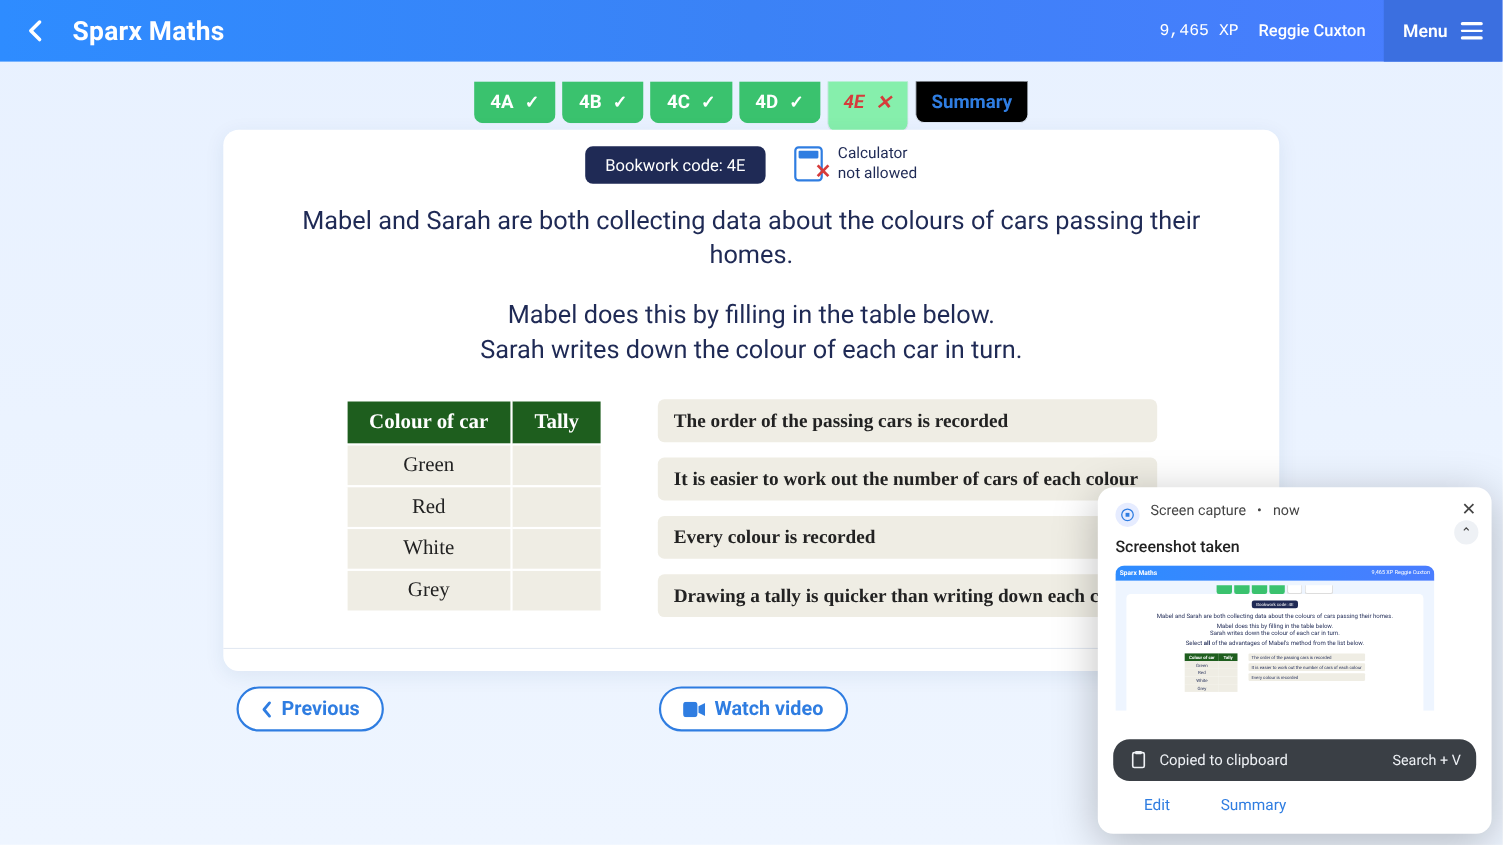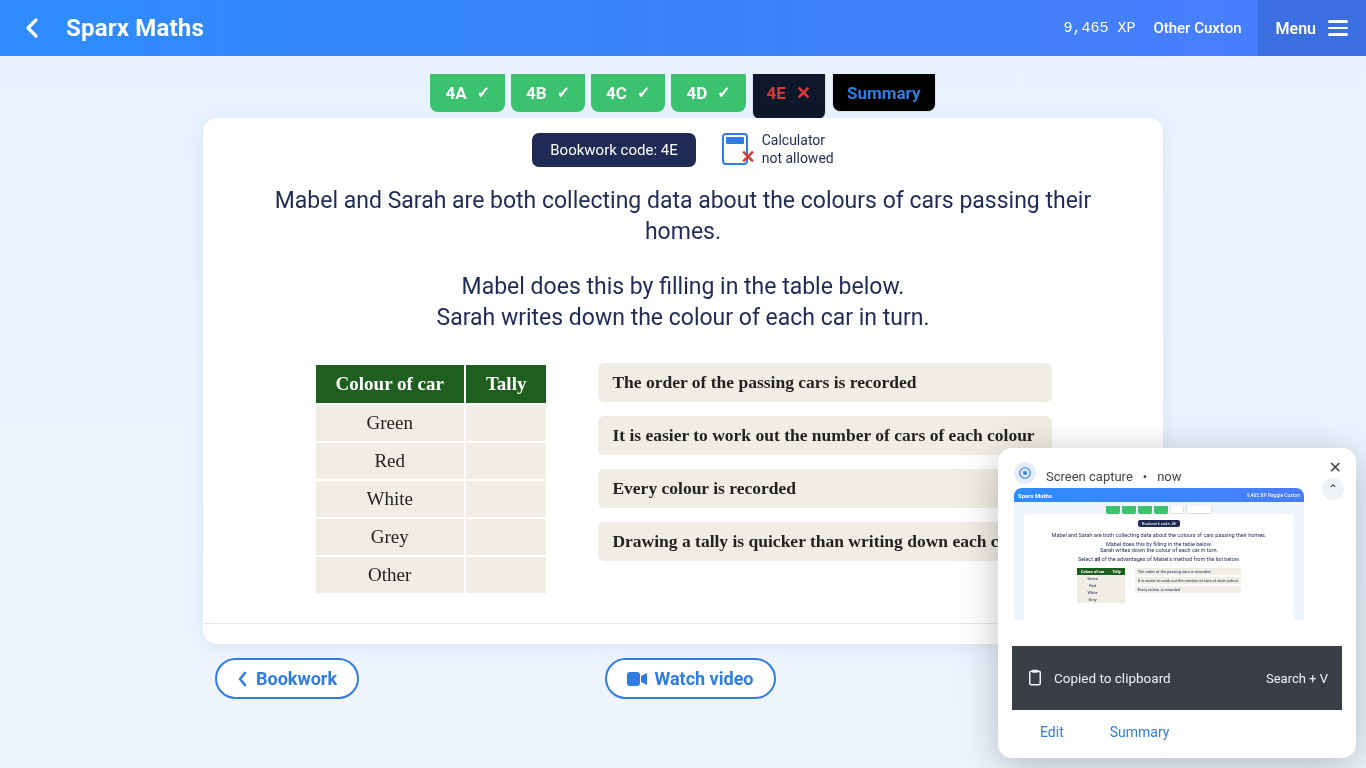--- a/index.html
+++ b/index.html
@@ -56,21 +56,21 @@
     height: 38px;
     padding: 0 14px;
     border-radius: 0 0 8px 8px;
     display: flex; align-items: center; gap: 10px;
     font-weight: 700; font-size: 17px;
     cursor: pointer;
     border: 1px solid transparent;
     border-top: none;
   }
   .tab.done { background: #3ac26e; color: #fff; }
-  .tab.current { background: #0f172a; color: #d63b3b; border:1px solid #dbe4f0; border-top:none; padding-bottom:8px; height:46px;}
+  .tab.current { background: #86efac; color: #d63b3b; border:1px solid #dbe4f0; border-top:none; padding-bottom:8px; height:46px;font-style:italic;}
   .tab.current .x { color:#d63b3b; font-weight:700; font-size:18px;}
   .tab.summary { background: #000000; color: #2f7de1; border:1px solid #dbe4f0; border-top:none;}
   .check { font-size:16px; }
 
   
   .card {
     width: 960px;
     margin: 10px auto 0;
     background: #fff;
     border-radius: 14px;
@@ -138,21 +138,21 @@
 
   
   .toast {
     position:absolute; right:10px; bottom:10px;
     width:358px; background:#fff; border-radius:14px;
     box-shadow:0 8px 40px rgba(0,0,0,0.25);
     font-family: Roboto, -apple-system, sans-serif;
     overflow:hidden;
   }
   .toast-top { padding:14px 16px 10px; }
-  .toast-head { display:flex; align-items:flex-end; gap:10px; font-size:13px; color:#444;}
+  .toast-head { display:flex; align-items:flex-start; gap:10px; font-size:13px; color:#444;}
   .toast-appicon { width:22px; height:22px; border-radius:50%; background:#e6ecff; display:flex; align-items:center; justify-content:center;}
   .toast-appicon svg { width:14px; height:14px;}
   .toast-close { position:absolute; top:10px; right:14px; font-size:16px; color:#444; cursor:pointer;}
   .toast-chev { position:absolute; top:30px; right:12px; width:22px; height:22px; border-radius:50%; background:#eef1f5; display:flex;align-items:center;justify-content:center; color:#444; font-size:12px; cursor:pointer;}
   .toast-title { font-size:14.5px; font-weight:500; color:#222; margin:10px 0 8px;}
   .thumb { width:290px; height:140px; border-radius:8px; overflow:hidden; margin:4px 0 0 0;}
   .thumb-header { height:14px; background:linear-gradient(90deg,#2e8cff,#4a7dff); display:flex; align-items:center; padding:0 4px;}
   .thumb-header .l { color:#fff; font-size:6px; font-weight:700;}
   .thumb-header .r { margin-left:auto; color:#fff; font-size:5px;}
   .thumb-tabs { display:flex; justify-content:center; gap:2px; margin-top:0;}
@@ -163,40 +163,40 @@
   .thumb-card { background:#fff; border-radius:4px; height:112px; padding:4px 6px; font-size:5.5px; color:#1f2a55; text-align:center;}
   .thumb-card .bw { display:inline-block; background:#1f2a55; color:#fff; font-size:4px; padding:1px 4px; border-radius:2px; margin:2px;}
   .thumb-card .mini-row { display:flex; justify-content:center; gap:10px; margin-top:6px; align-items:flex-start;}
   .thumb-card table { border-collapse:collapse;}
   .thumb-card th { background:#1e5e1e; color:#fff; font-size:4px; padding:1px 4px;}
   .thumb-card td { background:#efede4; font-size:4px; padding:1px 4px;}
   .thumb-card .mopt { background:#efede4; font-size:4px; padding:1px 3px; margin-bottom:2px; border-radius:1px; text-align:left;}
 
   .toast-bar {
     background:#3a3f45; color:#eef1f5;
-    display:flex; align-items:center; padding:23px 14px;
-    font-size:13.5px; gap:10px; border-radius:0; margin:8px 14px 6px;
+    display:flex; align-items:center; padding:10px 14px;
+    font-size:13.5px; gap:10px; border-radius:15px; margin:8px 14px 6px;
   }
   .toast-bar .r { margin-left:auto; font-size:13px;}
   .toast-actions { display:flex; gap:24px; padding:8px 20px 18px; font-size:14px; color:#2f7de1;}
   .toast-actions span { cursor:pointer;margin-left:22px;}
 </style>
 </head>
 <body>
 
 <div class="header">
   <div class="back-btn">
     <svg width="16" height="22" viewBox="0 0 16 22" fill="none">
         <path d="M12 3 L4 11 L12 19" stroke="#fff" stroke-width="3.2" stroke-linecap="round" stroke-linejoin="round"></path>
       </svg>
   </div>
   <div class="logo">Sparx Maths</div>
   <div class="header-spacer"></div>
   <div class="xp">9,465 XP</div>
-  <div class="username">Other Cuxton</div>
+  <div class="username">Reggie Cuxton</div>
   <div class="menu-btn">
     <span>Menu</span>
     <span class="hamburger">
         <span></span>
         <span></span>
         <span></span>
       </span>
   </div>
 </div>
 
@@ -266,44 +266,40 @@
             <td class="tcol"></td>
           </tr>
       <tr>
             <td>White</td>
             <td class="tcol"></td>
           </tr>
       <tr>
             <td>Grey</td>
             <td class="tcol"></td>
           </tr>
-      <tr>
-            <td>Other</td>
-            <td class="tcol"></td>
-          </tr>
     </tbody>
       </table>
 
     <div class="options">
       <div class="opt">The order of the passing cars is recorded</div>
       <div class="opt">It is easier to work out the number of cars of each colour</div>
       <div class="opt">Every colour is recorded</div>
       <div class="opt">Drawing a tally is quicker than writing down each colour</div>
     </div>
   </div>
 
   <div class="card-divider"></div>
 </div>
 
 <div class="footer-row">
   <div class="pill-btn">
     <svg width="11" height="16" viewBox="0 0 11 16">
         <path d="M8 2 L3 8 L8 14" stroke="#2f7de1" stroke-width="2.6" fill="none" stroke-linecap="round" stroke-linejoin="round"></path>
       </svg>
-    <span>Bookwork</span>
+    <span>Previous</span>
   </div>
   <div class="center">
     <div class="pill-btn">
       <svg width="20" height="14" viewBox="0 0 20 14">
           <rect x="0" y="0" width="13" height="14" rx="3" fill="#2f7de1"></rect>
           <path d="M14 4 L20 1 L20 13 L14 10 Z" fill="#2f7de1"></path>
         </svg>
       <span>Watch video</span>
     </div>
   </div>
@@ -318,20 +314,21 @@
       <div class="toast-appicon">
         <svg viewBox="0 0 24 24">
             <circle cx="12" cy="12" r="9" fill="none" stroke="#2f7de1" stroke-width="2"></circle>
             <rect x="9" y="9" width="6" height="6" fill="#2f7de1"></rect>
           </svg>
       </div>
       <span>Screen capture</span>
       <span>•</span>
       <span>now</span>
     </div>
+    <div class="toast-title">Screenshot taken</div>
 
     <div class="thumb">
       <div class="thumb-header">
           <span class="l">Sparx Maths</span>
           <span class="r">9,465 XP   Reggie Cuxton</span>
         </div>
       <div class="thumb-body">
         <div class="thumb-tabs">
             <span></span>
             <span></span>

